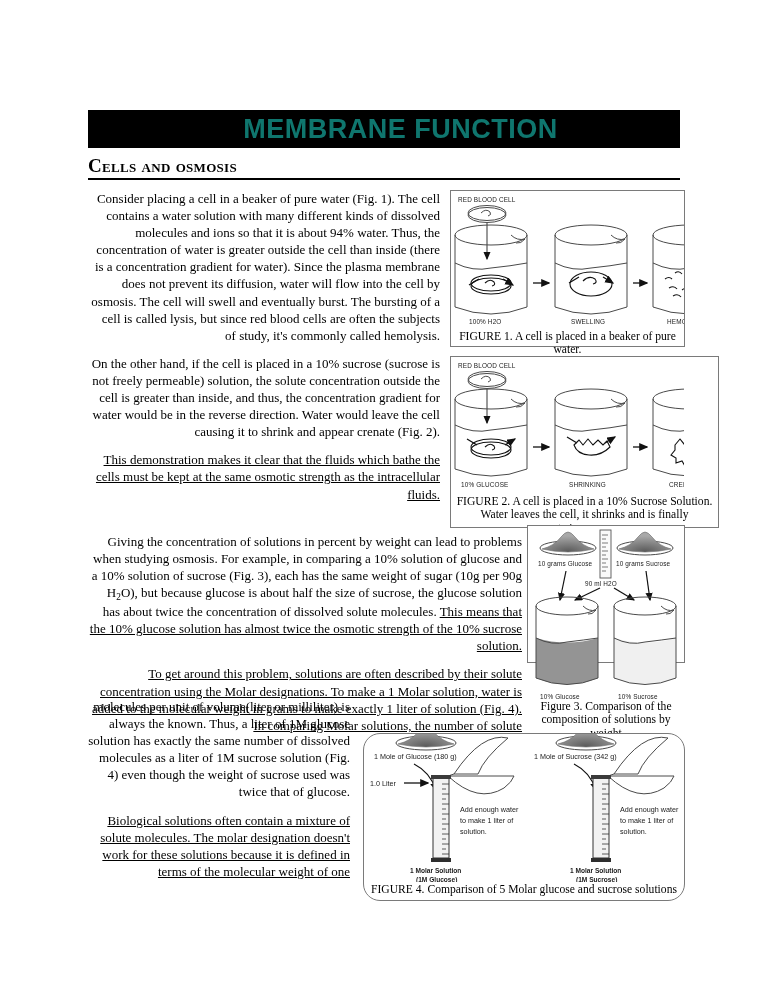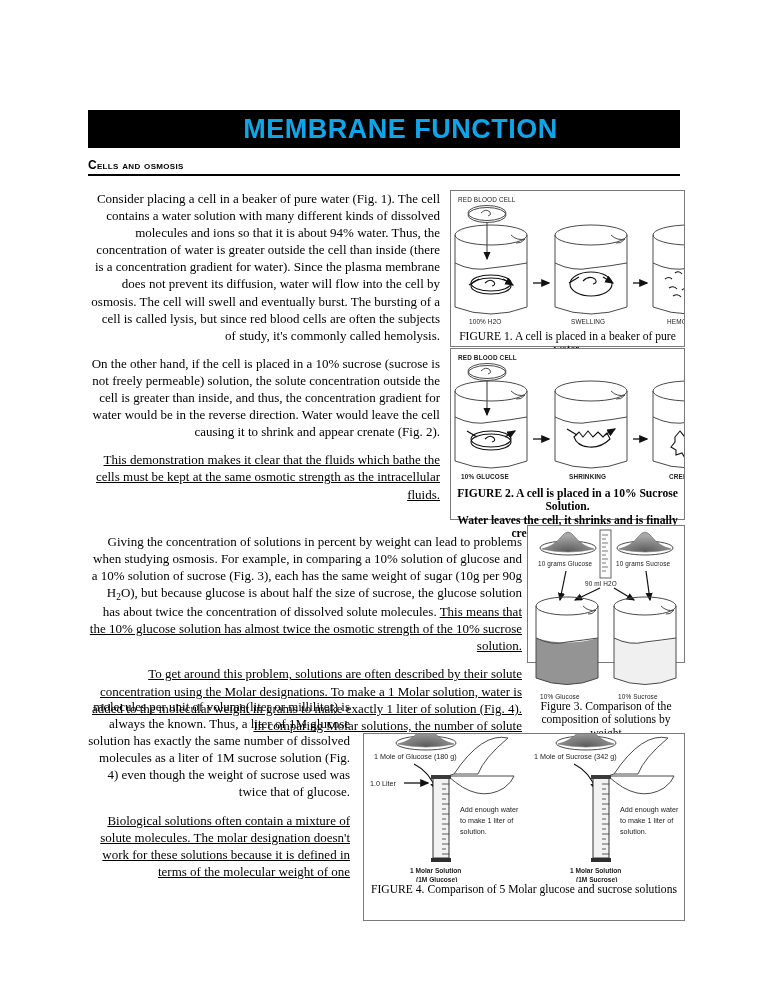--- a/index.html
+++ b/index.html
@@ -18,40 +18,40 @@
 
   
   .title-banner {
     position: absolute;
     left: 88px; top: 110px;
     width: 592px; height: 38px;
     background: #000000;
     display: flex; align-items: center; justify-content: center;
   }
   .title-banner .title-text {
-    color: #0ea5e9;
+    color: #0f766e;
     font-family: "Liberation Sans", "DejaVu Sans", sans-serif;
     font-weight: bold;
     font-size: 27px;
     letter-spacing: 0.5px;
     margin-left: 33px;
   }
 
   
   .section-heading {
     position: absolute;
     left: 88px; top: 155px;
     width: 592px;
     border-bottom: 2.4px solid #000;
     padding-bottom: 1px;
   }
   .section-heading .sh-text {
-    font-family: Liberation Sans, sans-serif;
+    font-family: Liberation Serif, serif;
     font-weight: bold;
-    font-size: 12px;
+    font-size: 19px;
     font-variant: small-caps;
     letter-spacing: 0.3px;
   }
 
   
   .body-text {
     position: absolute;
     font-size: 13px;
     line-height: 1.315;
     text-align: right;
@@ -206,21 +206,21 @@
         </g>
         <text class="fig-lbl" x="216" y="133">HEMOLYSIS</text>
       </g>
     </svg>
     <div class="cap" style="margin-top:-16px;">
       <span class="cap-line">FIGURE 1. A cell is placed in a beaker of pure water.</span>
       <span class="cap-line">Water enters the cell and hemolysis occurs</span>
     </div>
   </div>
 
-  <div class="figbox" style="left:450px; top:348px; width:235px; height:172px;font-weight:bold;">
+  <div class="figbox" style="left:450px; top:356px; width:269px; height:172px;">
     <svg width="233" height="152" viewBox="0 0 233 152">
       <defs>
         <marker id="ar2" markerWidth="7" markerHeight="7" refX="6" refY="3" orient="auto">
           <path d="M0,0 L7,3 L0,6 z" fill="#111"></path>
         </marker>
       </defs>
 
       <text class="fig-lbl" x="7" y="11">RED BLOOD CELL</text>
       <g>
         <ellipse cx="36" cy="24" rx="19" ry="7.5" class="stroke-d"></ellipse>
@@ -342,21 +342,21 @@
       </g>
       <text class="fig-lbl" x="90" y="173">10% Sucrose</text>
     </svg>
     <div class="cap" style="margin-top:-22px;">
       <span class="cap-line">Figure 3. Comparison of the</span>
       <span class="cap-line">composition of solutions by</span>
       <span class="cap-line">weight</span>
     </div>
   </div>
 
-  <div class="figbox" style="left:363px; top:733px; width:322px; height:188px;">
+  <div class="figbox" style="left:363px; top:733px; width:322px; height:168px;border-radius:17px;">
     <svg width="320" height="148" viewBox="0 0 320 148">
       <defs>
         <marker id="ar4" markerWidth="7" markerHeight="7" refX="6" refY="3" orient="auto">
           <path d="M0,0 L7,3 L0,6 z" fill="#111"></path>
         </marker>
         <radialGradient id="pile4" cx="50%" cy="95%" r="75%">
           <stop offset="0%" stop-color="#5c5c5c"></stop>
           <stop offset="100%" stop-color="#a8a8a8"></stop>
         </radialGradient>
       </defs>

